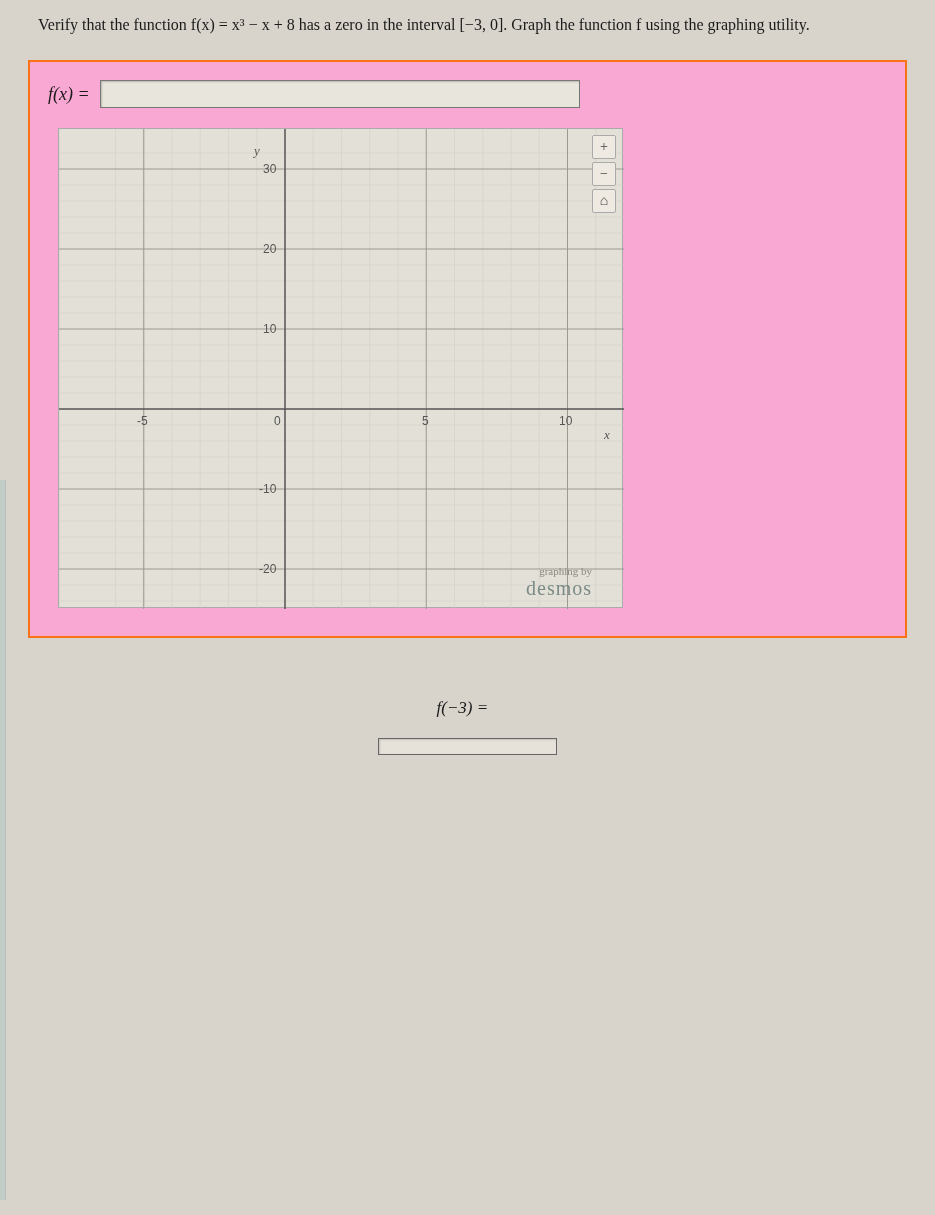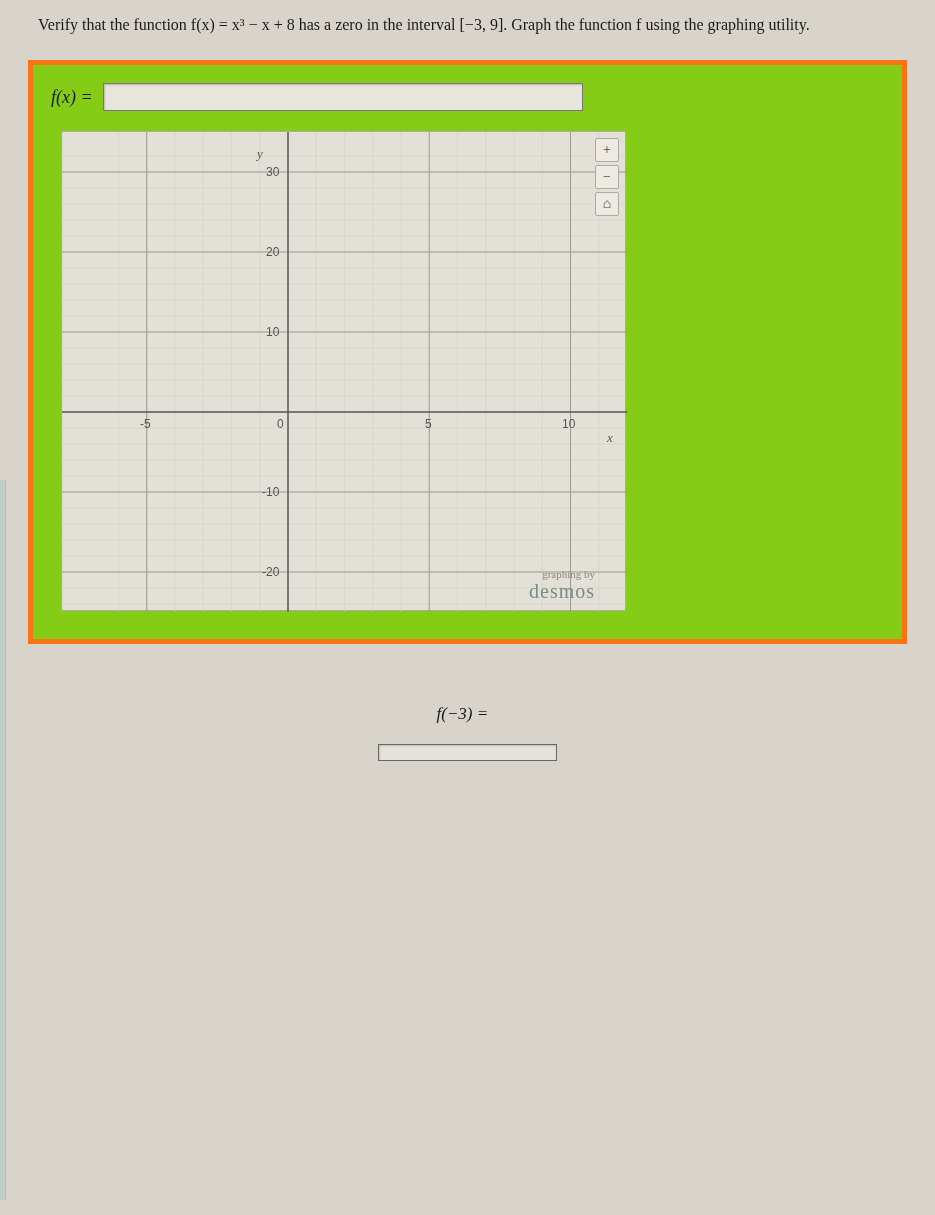--- a/index.html
+++ b/index.html
@@ -24,22 +24,22 @@
       position: absolute;
       left: 0;
       top: 480px;
       width: 6px;
       height: 720px;
       background: linear-gradient(to bottom, rgba(180,200,195,0.6), rgba(180,200,195,0.6));
       border-right: 1px solid rgba(160,170,165,0.3);
     }
     
     .graph-panel {
-      border: 5px solid #f97316;
-      background: #84cc16;
+      border: 2px solid #f97316;
+      background: #f9a8d4;
       margin: 16px 10px 30px 10px;
       padding: 18px 18px 28px 18px;
     }
     .fx-row {
       display: flex;
       align-items: center;
       gap: 10px;
       margin-bottom: 20px;
     }
     .fx-label {
@@ -125,21 +125,21 @@
     .tick { font-size: 12px; fill: #555; font-family: Arial, sans-serif;}
   </style>
 </head>
 <body>
 
 <div class="sidebar"></div>
 
 <div class="page-wrap">
 
   <p class="problem-text">
-    <span>Verify that the function </span><span style="">f(x) = x³ − x + 8</span><span> has a zero in the interval </span><span>[−3, 9]</span><span>. Graph the function f using the graphing utility.</span>
+    <span>Verify that the function </span><span style="">f(x) = x³ − x + 8</span><span> has a zero in the interval </span><span>[−3, 0]</span><span>. Graph the function f using the graphing utility.</span>
   </p>
 
   <div class="graph-panel">
     <div class="fx-row">
       <span class="fx-label">f(x) =</span>
       <input class="fx-input" type="text" value="" style="">
     </div>
 
     <div class="graph-area">
       <svg class="graph-svg" width="565" height="480">

